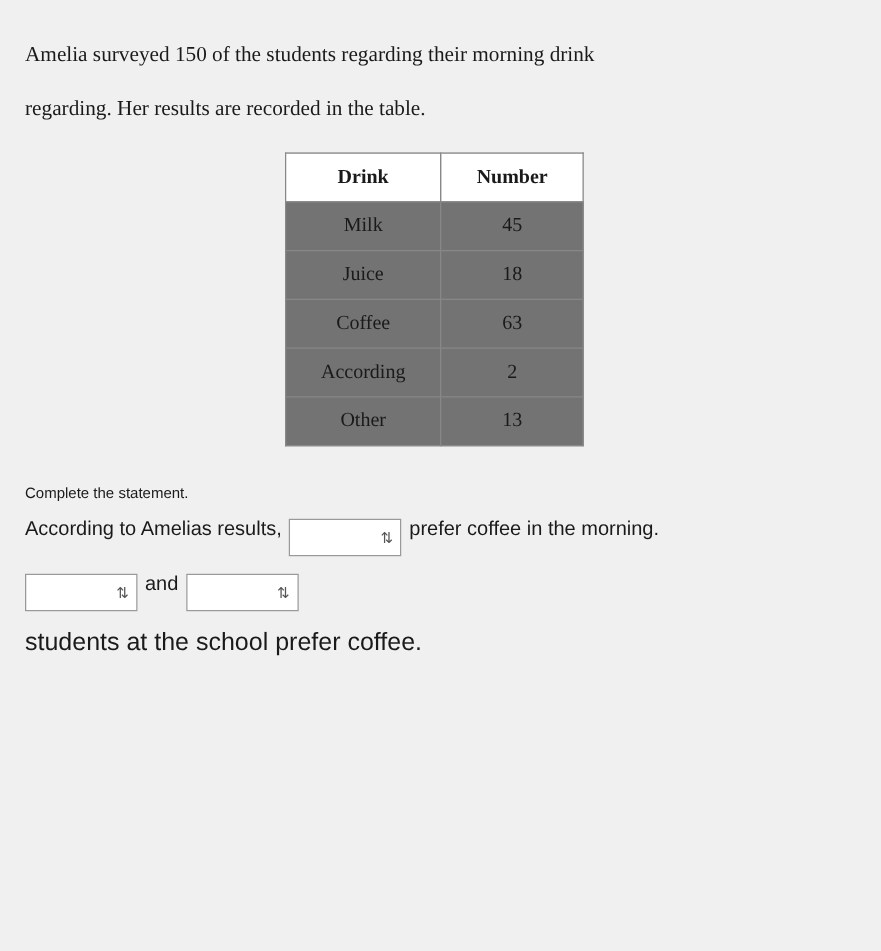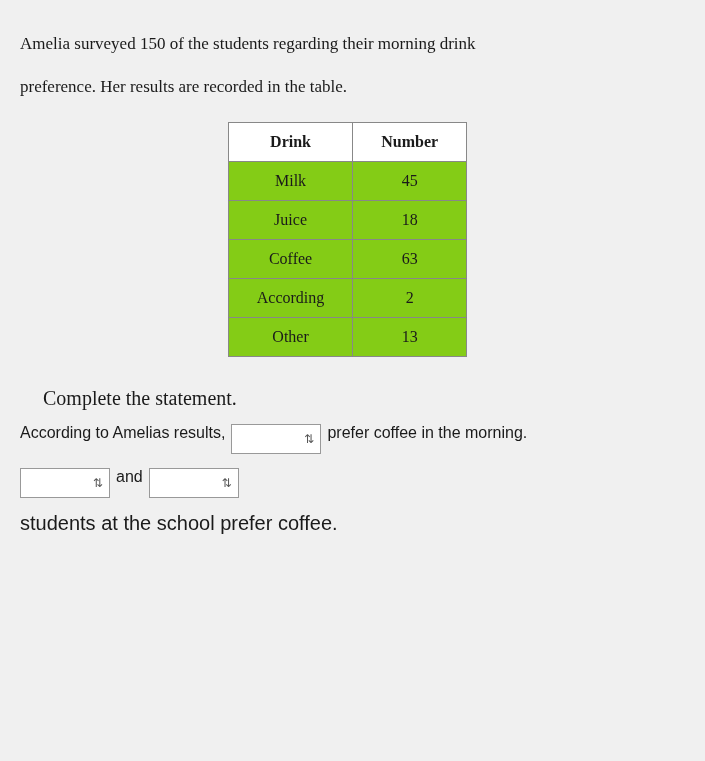--- a/index.html
+++ b/index.html
@@ -28,45 +28,44 @@
     }
 
     .table-container {
       display: flex;
       justify-content: center;
       margin: 20px 0 30px 0;
     }
 
     table {
       border-collapse: collapse;
-      background: #84cc16;
+      background: #737373;
       min-width: 220px;
     }
 
     table th, table td {
       border: 1px solid #888;
       padding: 10px 28px;
       text-align: center;
       font-size: 16px;
     }
 
     table th {
       font-weight: bold;
       background: #fff;
     }
 
     .statement-section {
       margin-top: 10px;
     }
 
     .statement-section .label {
-      font-size: 20px;
+      font-size: 12px;
       margin-bottom: 14px;
-      font-family: Liberation Serif, serif;
-      margin-left: 23px;
+      font-family: Liberation Sans, sans-serif;
     }
 
     .statement-line {
       display: flex;
       gap: 6px;
       margin-bottom: 14px;
       font-family: Arial, sans-serif;
       font-size: 16px;
       flex-wrap: wrap;
     }
@@ -93,21 +92,21 @@
       font-family: Arial, sans-serif;
       font-size: 20px;
       margin-top: 4px;
     }
   </style>
 </head>
 <body>
 
 <div class="intro-text">
   <p>Amelia surveyed 150 of the students regarding their morning drink</p>
-  <p>preference. Her results are recorded in the table.</p>
+  <p>regarding. Her results are recorded in the table.</p>
 </div>
 
 <div class="table-container">
   <table>
     <thead>
       <tr>
         <th>Drink</th>
         <th>Number</th>
       </tr>
     </thead>

